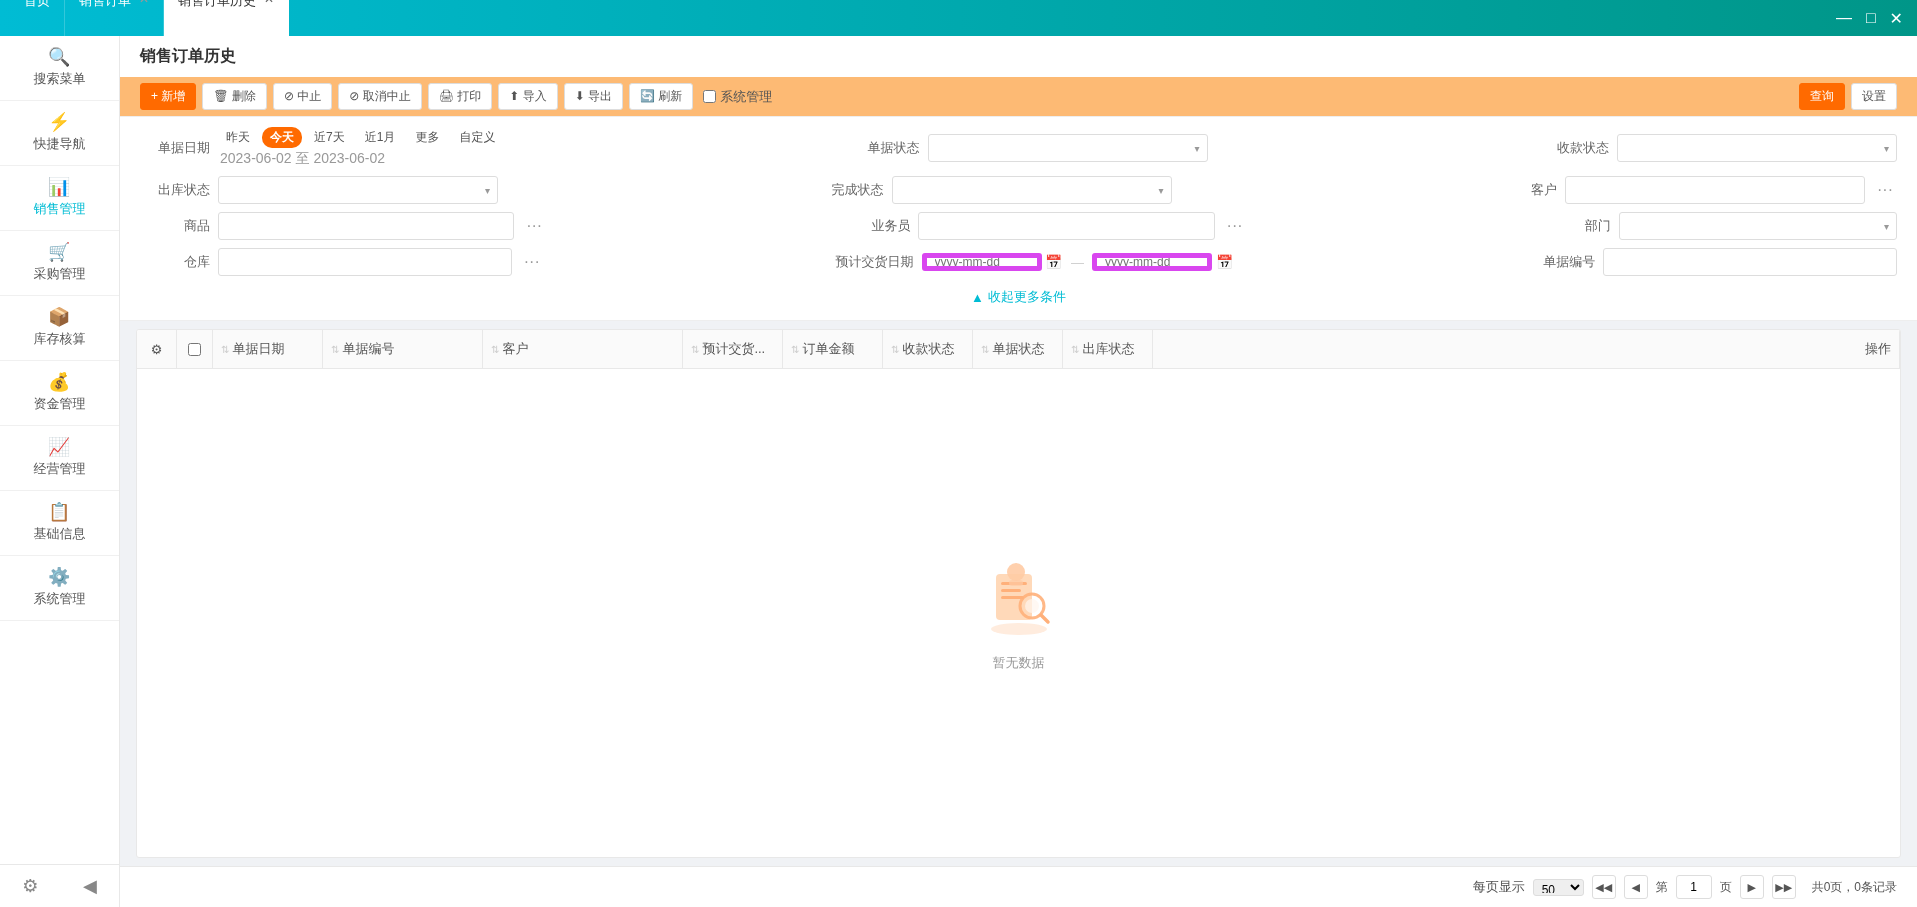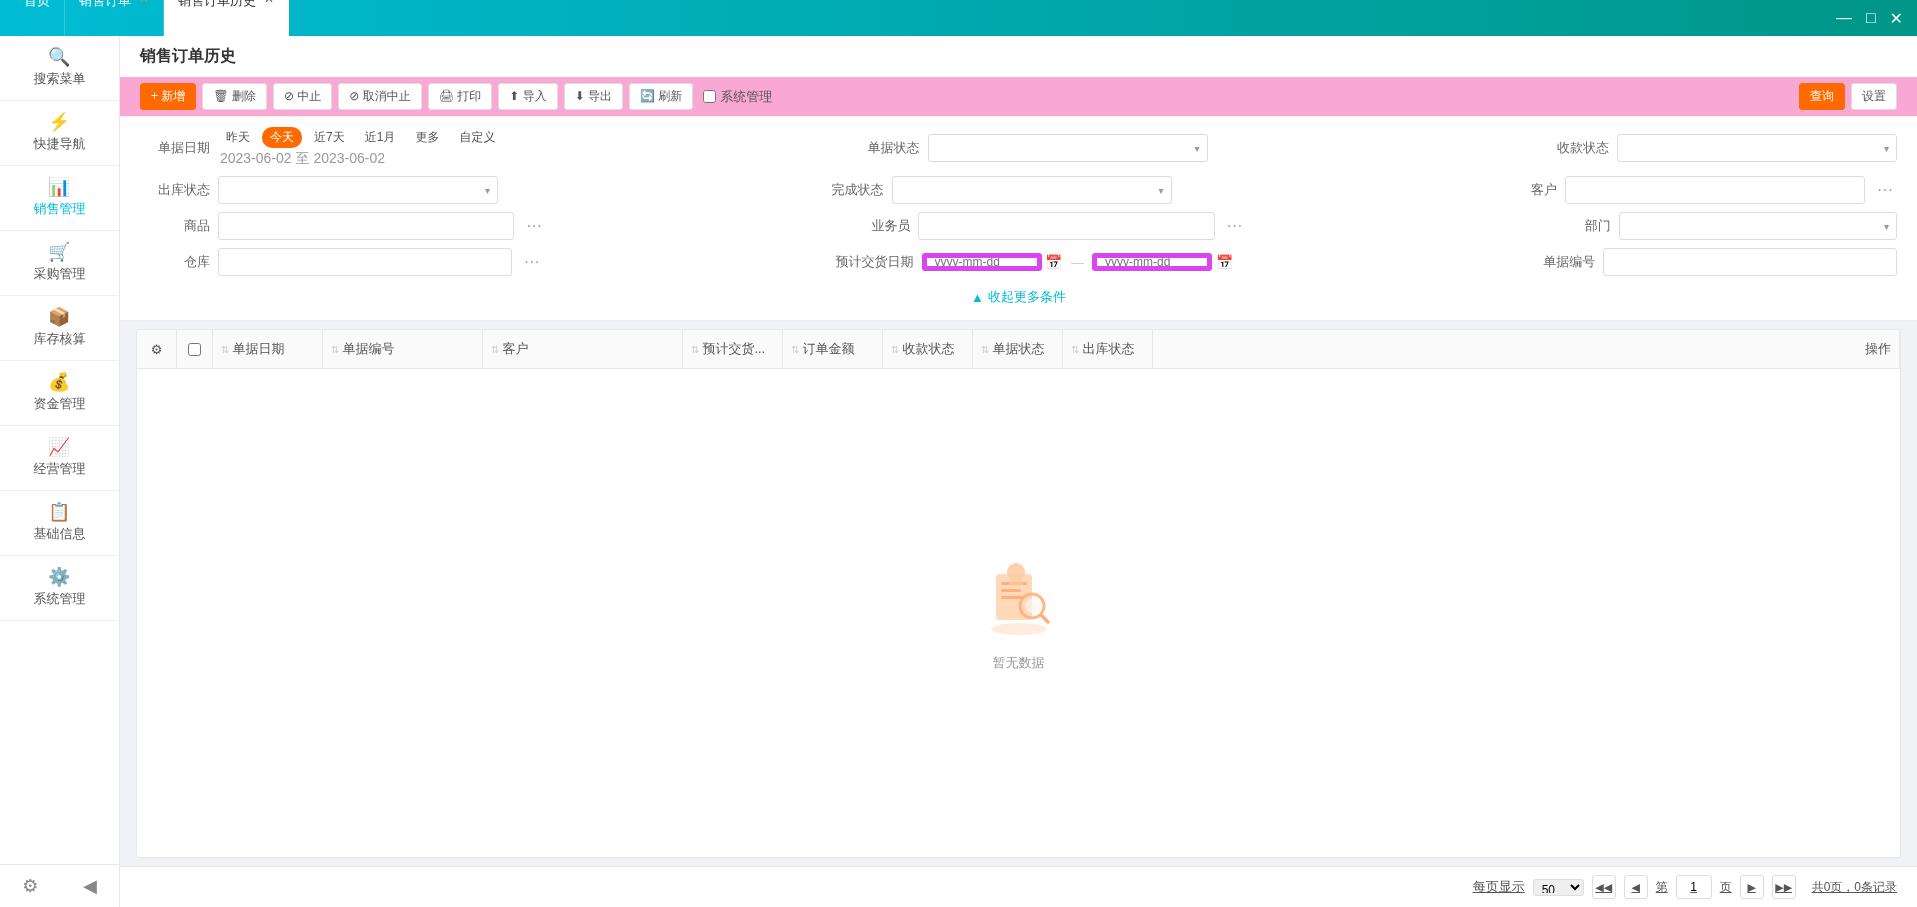--- a/index.html
+++ b/index.html
@@ -114,21 +114,21 @@
       color: #333;
       margin-bottom: 10px;
     }
 
     
     .toolbar {
       display: flex;
       align-items: center;
       gap: 6px;
       padding: 6px 20px;
-      background: #f9a8d4;
+      background: #fdba74;
       border-bottom: 1px solid #eee;
       flex-wrap: wrap;
     }
     .toolbar-btn {
       display: flex;
       align-items: center;
       gap: 3px;
       padding: 4px 10px;
       border: 1px solid #ddd;
       border-radius: 3px;
@@ -215,20 +215,21 @@
     .date-tab {
       padding: 2px 8px;
       border-radius: 10px;
       font-size: 12px;
       cursor: pointer;
       color: #555;
     }
     .date-tab.active {
       background: #ff6a00;
       color: #fff;
+      font-weight: bold;
     }
     .date-val {
       font-size: 14px;
       color: #999;
       margin-top: 2px;
       margin-left: 2px;
     }
     .dots-btn {
       font-size: 16px;
       color: #999;
@@ -332,21 +333,20 @@
     .table-footer {
       background: #fff;
       border-top: 1px solid #e8e8e8;
       padding: 8px 20px;
       display: flex;
       align-items: center;
       justify-content: flex-end;
       gap: 8px;
       font-size: 12px;
       color: #555;
-      text-decoration: underline;
     }
     .page-size-select {
       border: 1px solid #ddd;
       border-radius: 3px;
       padding: 2px 4px;
       font-size: 12px;
       outline: none;
       height: 17px;
     }
     .page-nav-btn {

